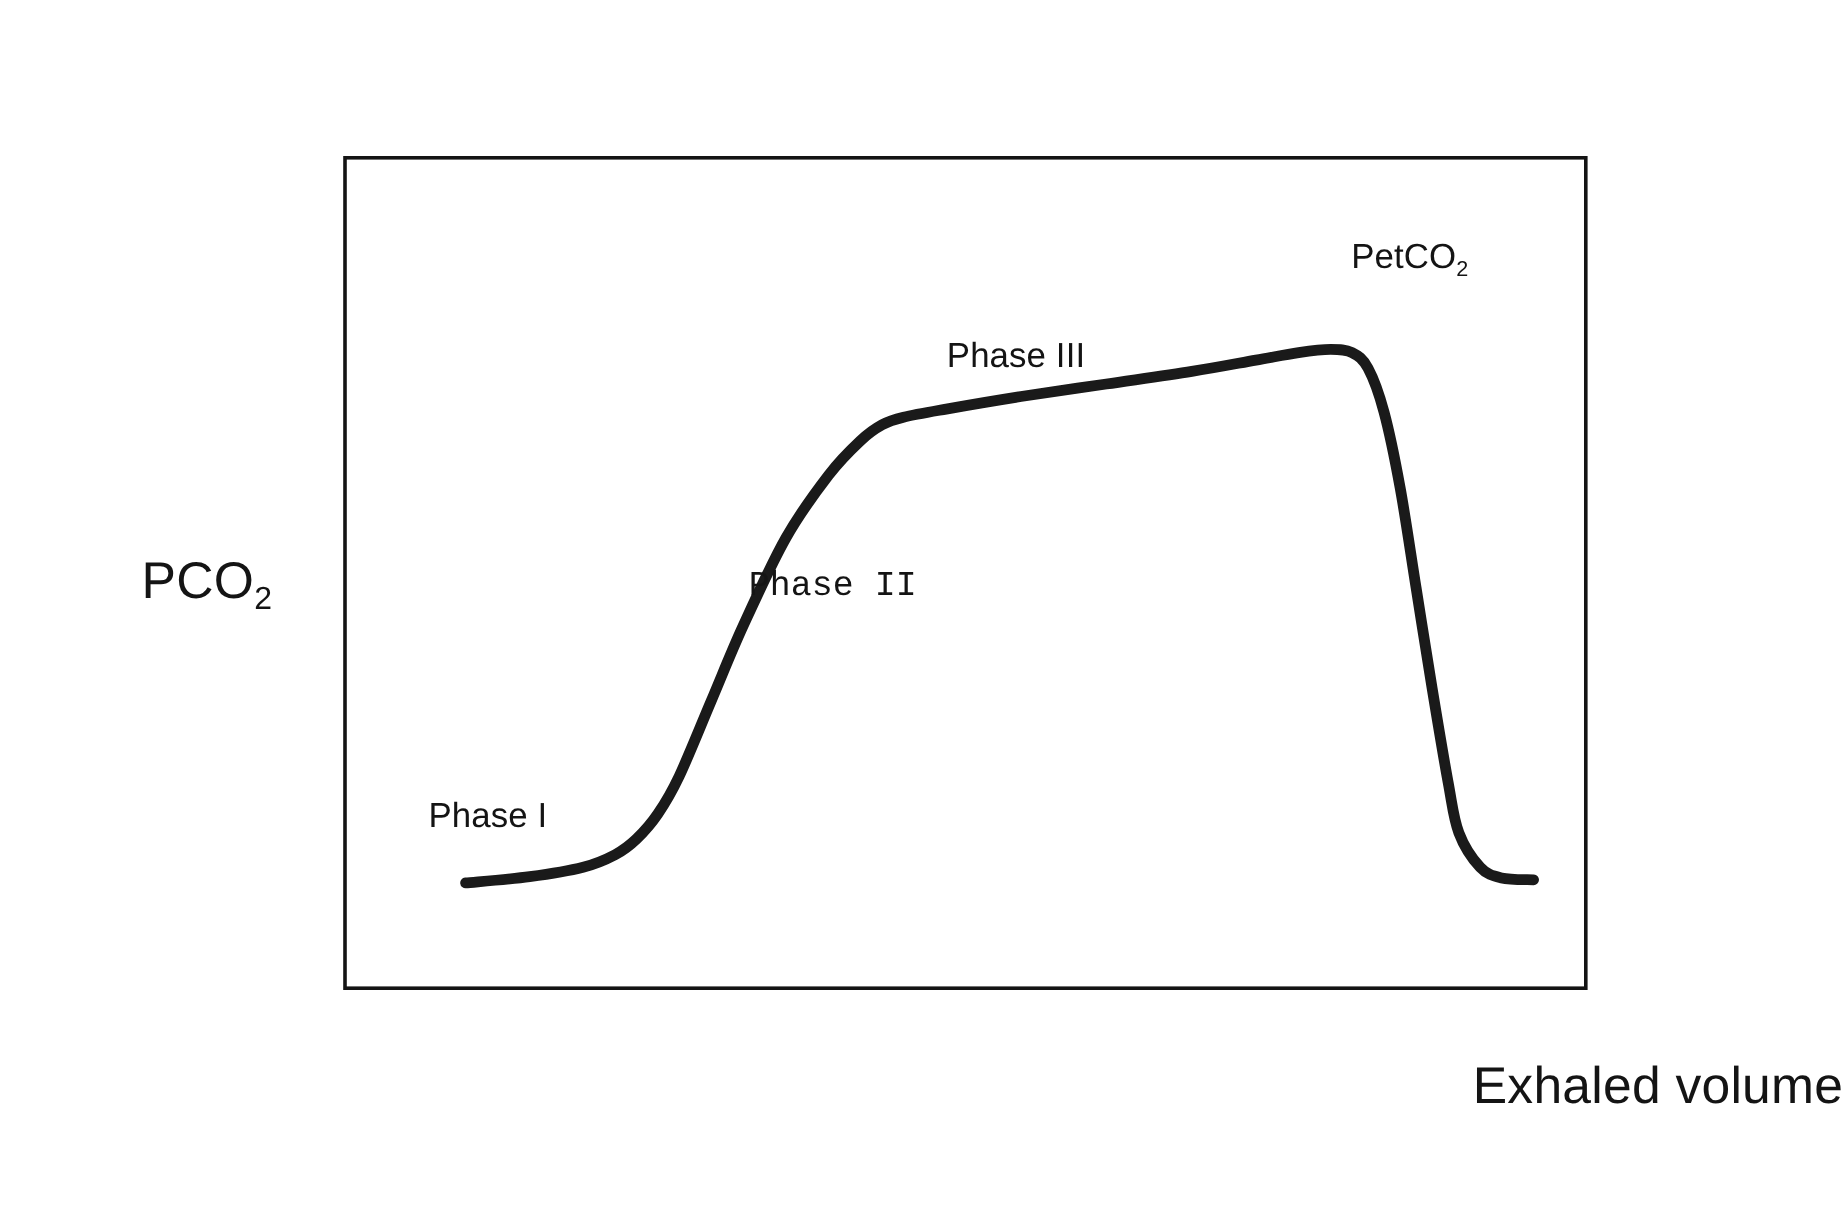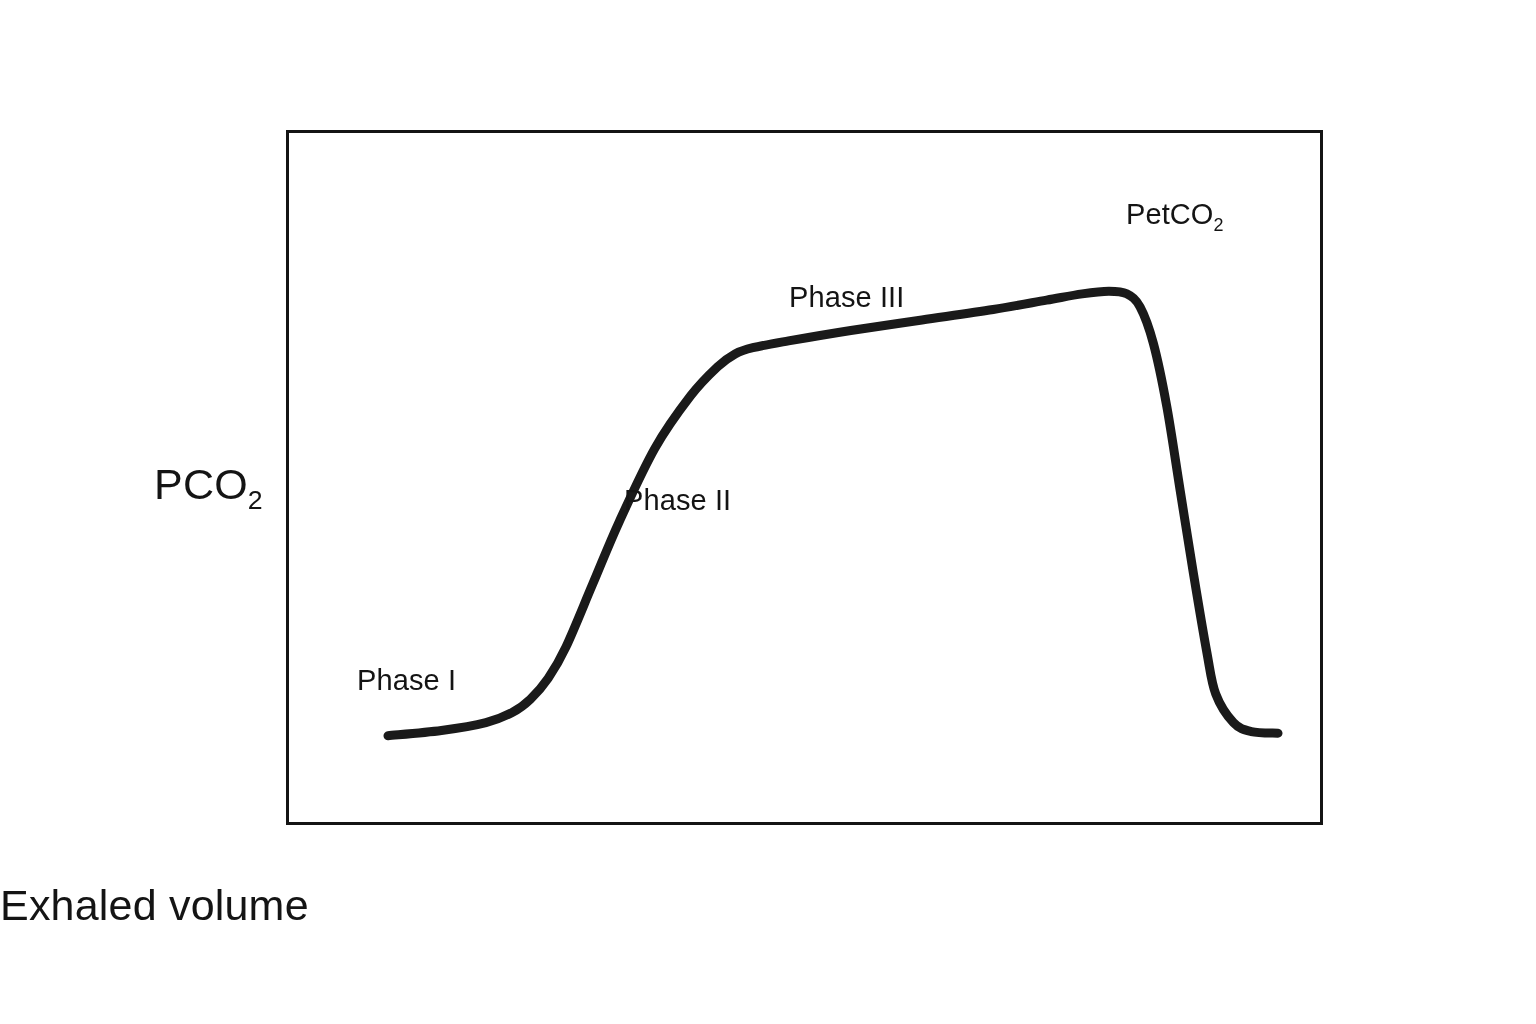--- a/index.html
+++ b/index.html
@@ -47,46 +47,45 @@
   }
 
   
   .axis-title-y {
     position: absolute;
     left: 118px;
     top: 460px;
     font-size: 43px;
     letter-spacing: 0.2px;
     white-space: nowrap;
-    margin-left: 36px;
   }
   .axis-title-x {
     position: absolute;
     left: 0;
     top: 881px;
     width: 1536px;
-    text-align: left;
+    text-align: right;
     font-size: 43px;
     letter-spacing: 0.2px;
   }
   .sub {
     font-size: 0.62em;
     vertical-align: sub;
     line-height: 0;
   }
 
   
   .annot {
     position: absolute;
     font-size: 29px;
     white-space: nowrap;
     letter-spacing: 0.1px;
   }
   .annot-phase-1 { left: 357px; top: 664px; }
-  .annot-phase-2 { left: 624px; top: 484px; }
+  .annot-phase-2 { left: 624px; top: 472px; font-family: Liberation Mono, monospace; }
   .annot-phase-3 { left: 789px; top: 281px; }
   .annot-petco2  { left: 1126px; top: 198px; }
 </style>
 </head>
 <body>
 
 <div id="figure">
 
   <div class="plot-frame"></div>
 

